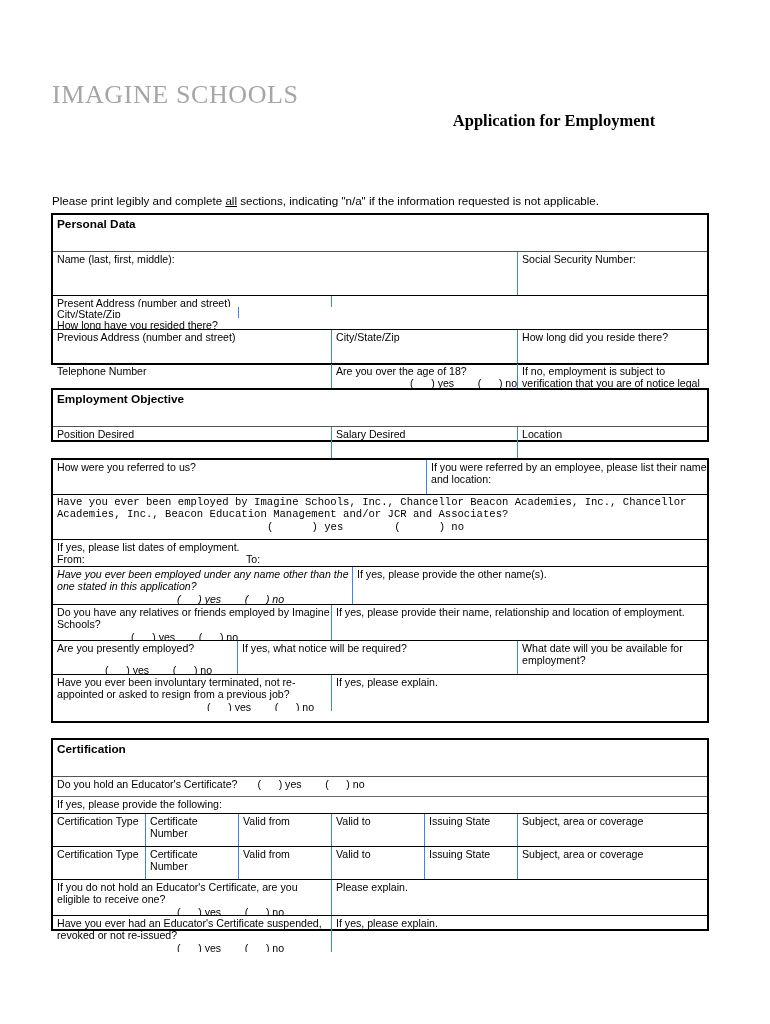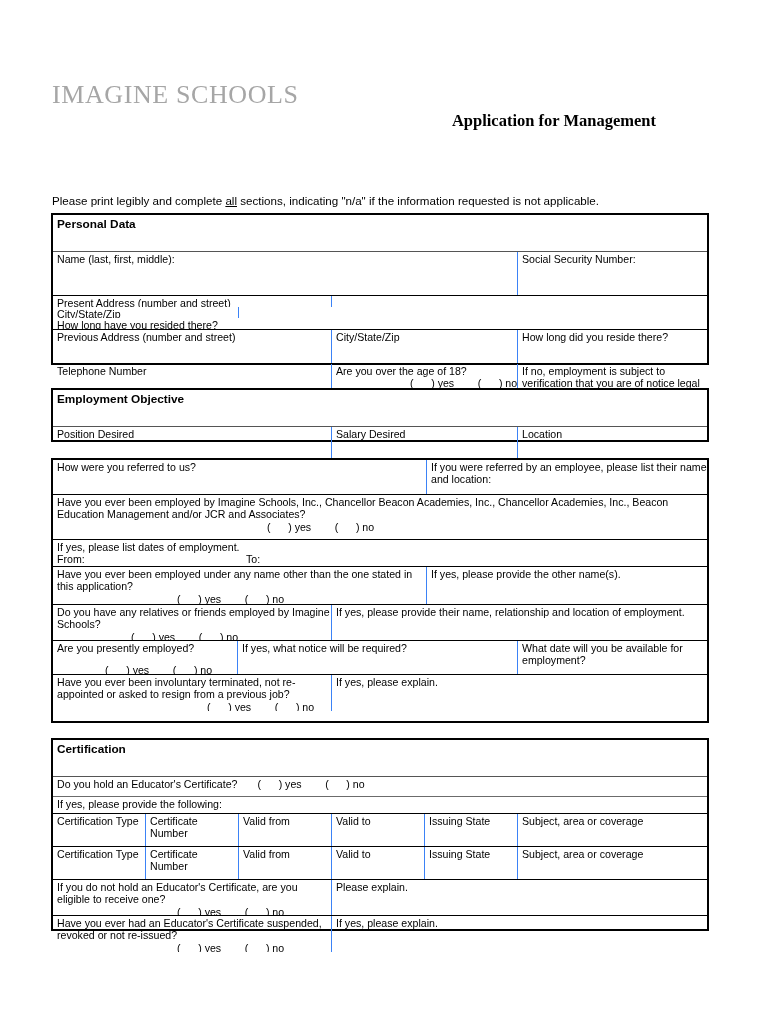--- a/index.html
+++ b/index.html
@@ -103,21 +103,21 @@
     top: 13px;
     font-size: 10.6px;
   }
 </style>
 </head>
 <body>
 
 <div class="page">
 
   <div class="logo">IMAGINE SCHOOLS</div>
-  <div class="doc-title">Application for Management</div>
+  <div class="doc-title">Application for Employment</div>
   <div class="instructions"><span>Please print legibly and complete </span><u>all</u><span> sections, indicating "n/a" if the information requested is not applicable.</span></div>
 
   <div class="block" style="top:213px; height:152px;">
     <div class="sec-head">Personal Data</div>
 
     <div class="row" style="height:44px;">
       <div class="cell" style="width:465px;">
         <span>Name (last, first, middle):</span>
       </div>
       <div class="cell last" style="width:189px;">
@@ -182,37 +182,37 @@
 
     <div class="row" style="height:35px;">
       <div class="cell" style="width:374px;">
         <span>How were you referred to us?</span>
       </div>
       <div class="cell last" style="width:280px;">
         <span>If you were referred by an employee, please list their name and location:</span>
       </div>
     </div>
 
-    <div class="row" style="height:45px;">
+    <div class="row" style="height:45px;font-family:Liberation Mono, monospace;">
       <div class="cell last" style="width:654px;">
         <div>Have you ever been employed by Imagine Schools, Inc., Chancellor Beacon Academies, Inc., Chancellor Academies, Inc., Beacon Education Management and/or JCR and Associates?</div>
         <div class="yn yn-indent-4">(      ) yes        (      ) no</div>
       </div>
     </div>
 
     <div class="row" style="height:27px;">
       <div class="cell last" style="width:654px;">
         <div>If yes, please list dates of employment.</div>
         <div>From:</div>
         <div class="to-field">To:</div>
       </div>
     </div>
 
     <div class="row" style="height:38px;">
-      <div class="cell" style="width:374px;">
+      <div class="cell" style="width:300px;font-style:italic;">
         <div>Have you ever been employed under any name other than the one stated in this application?</div>
         <div class="yn yn-indent-2">(      ) yes        (      ) no</div>
       </div>
       <div class="cell last" style="width:280px;">
         <span>If yes, please provide the other name(s).</span>
       </div>
     </div>
 
     <div class="row" style="height:36px;">
       <div class="cell" style="width:279px;">

